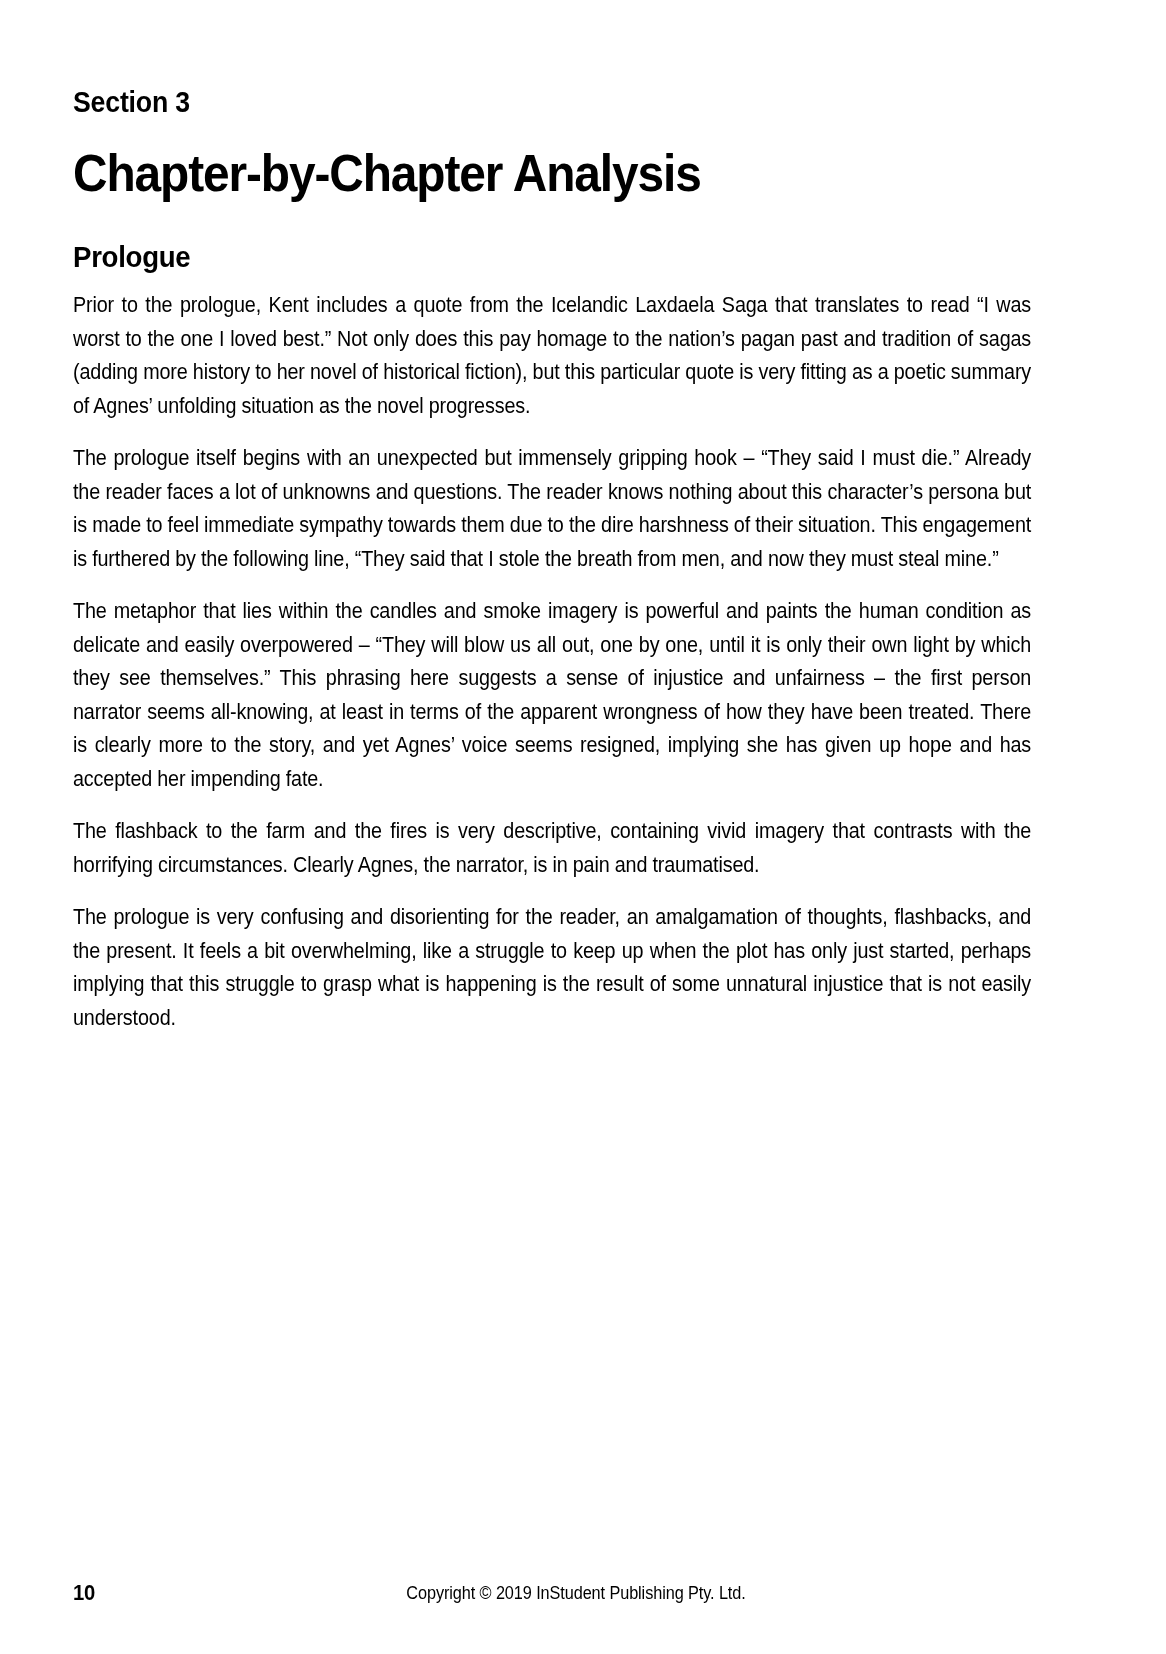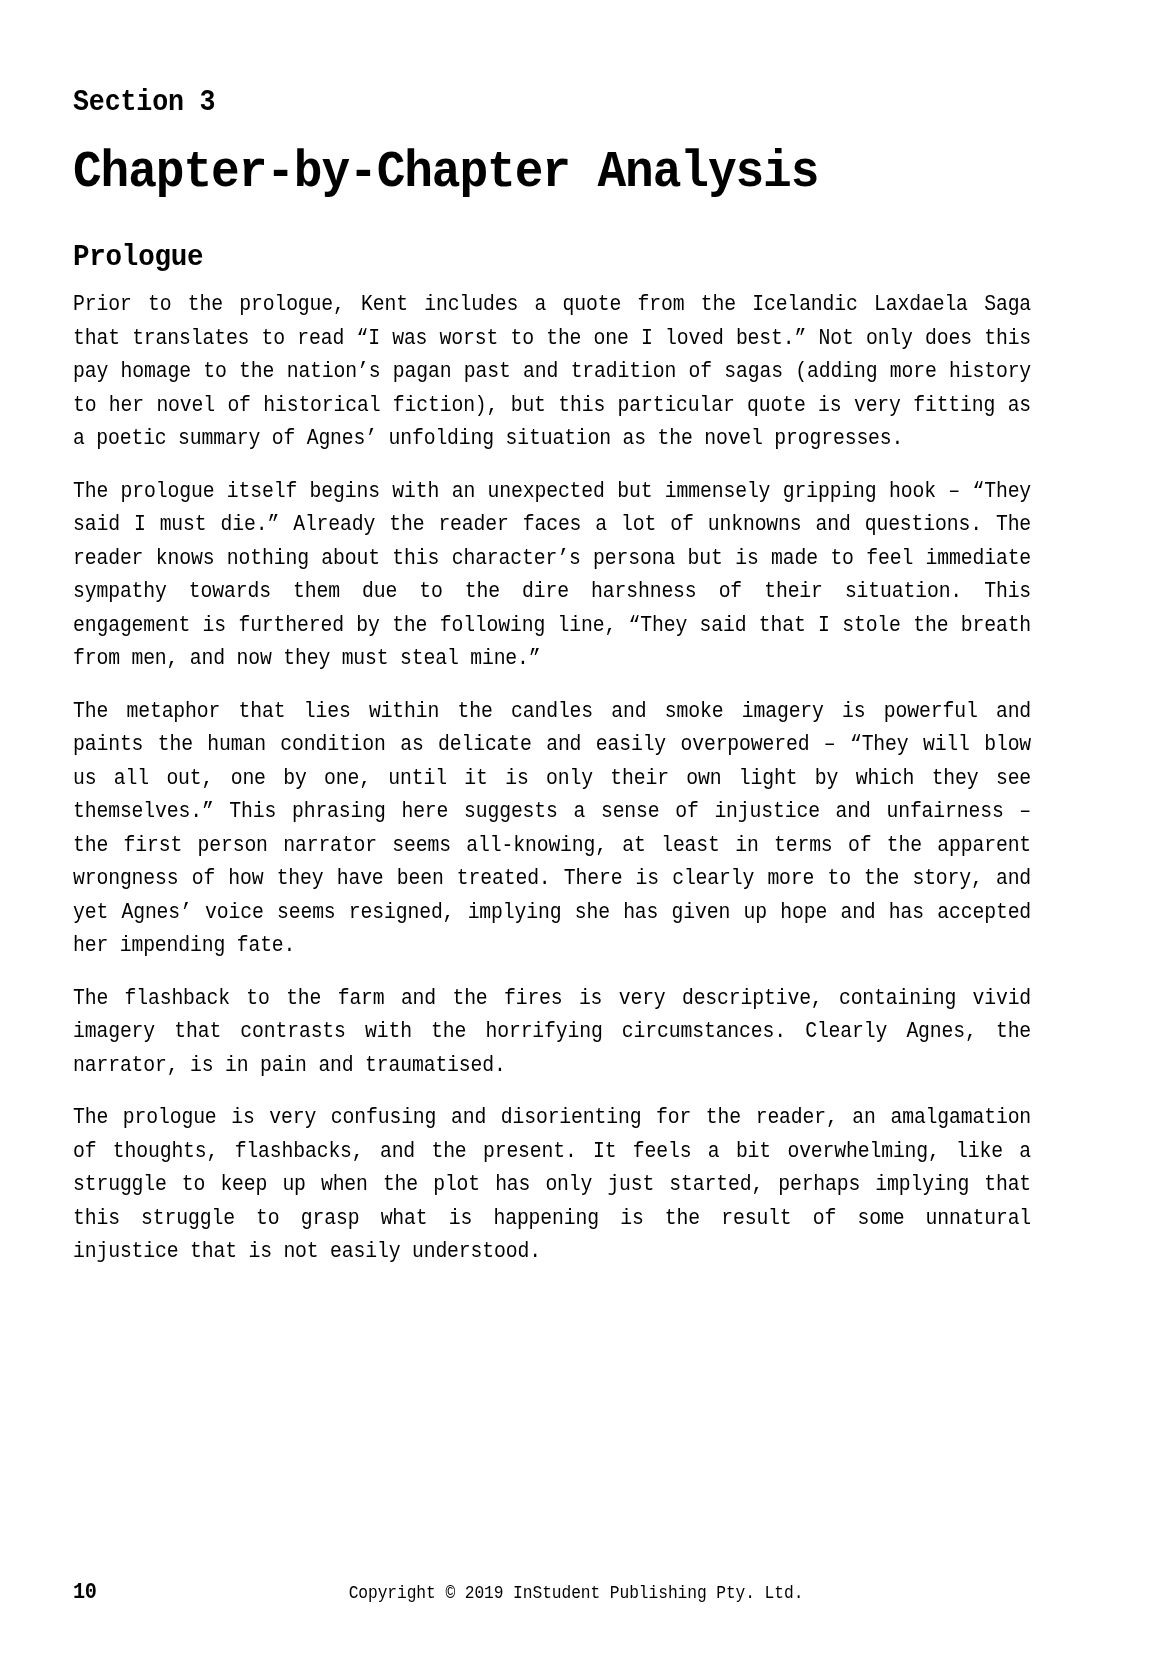--- a/index.html
+++ b/index.html
@@ -8,21 +8,21 @@
     padding: 0;
     background: #ffffff;
   }
   .page {
     position: relative;
     width: 1166px;
     height: 1654px;
     background: #ffffff;
     box-sizing: border-box;
     overflow: hidden;
-    font-family: Liberation Mono, monospace;
+    font-family: Liberation Sans, sans-serif;
     color: #000000;
   }
 
   .content {
     position: absolute;
     left: 73px;
     top: 86px;
     width: 958px;
   }
 

